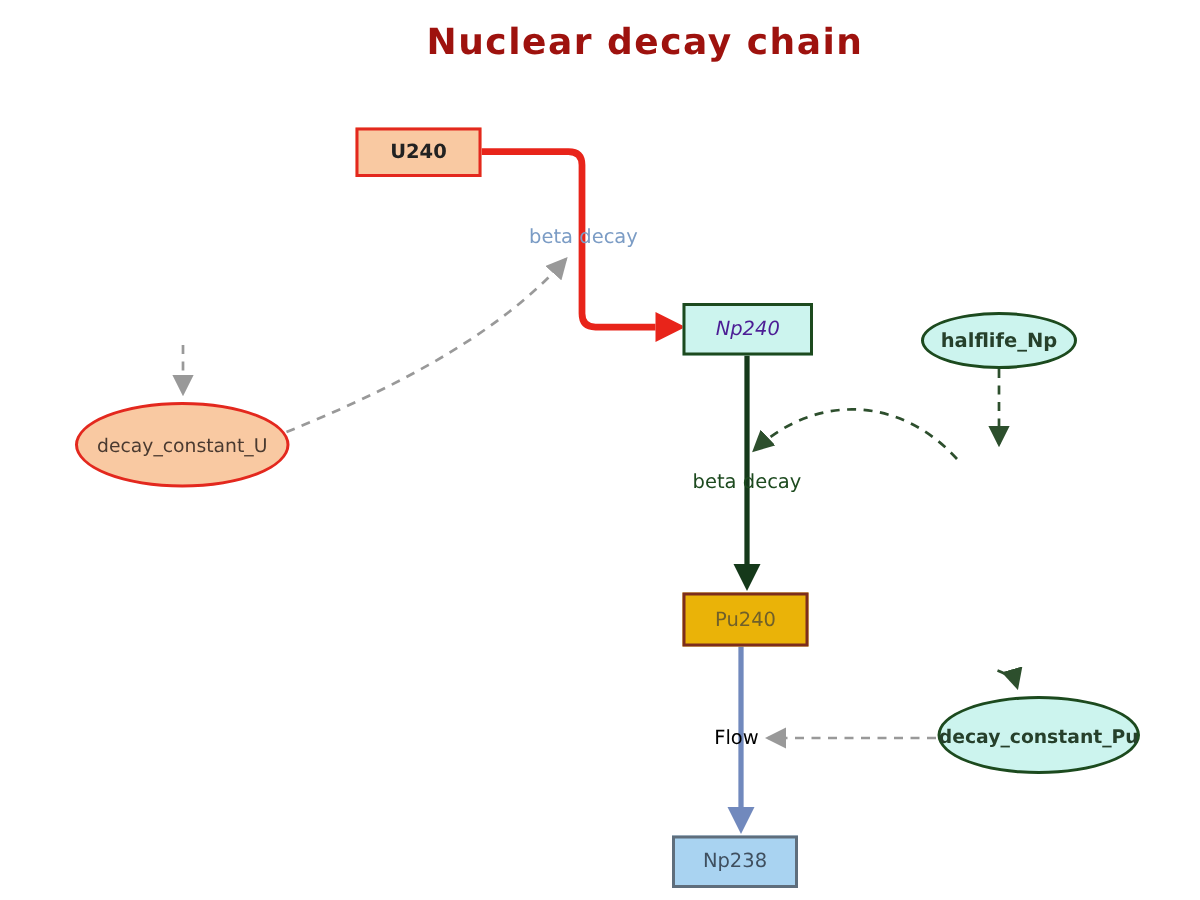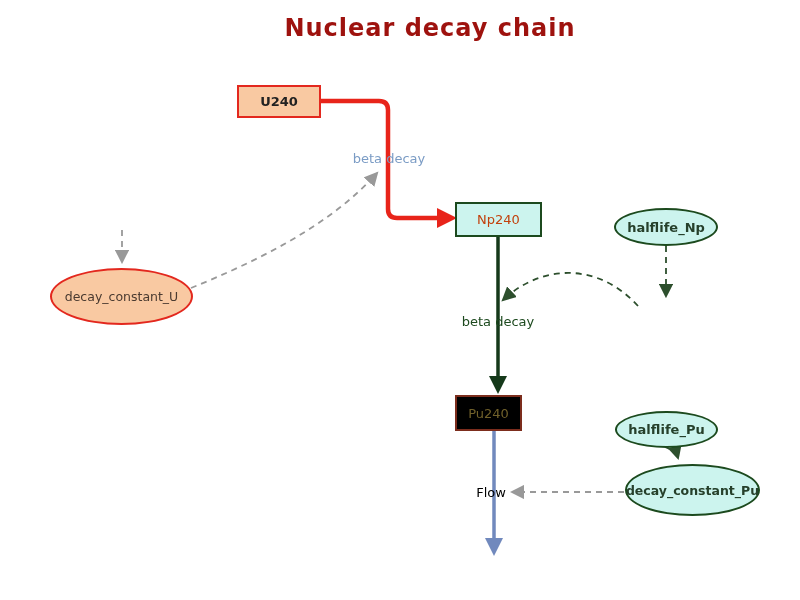--- a/index.html
+++ b/index.html
@@ -7,22 +7,22 @@
     position:relative;width:800px;height:600px;background:#ffffff;overflow:hidden;
     font-family:"DejaVu Sans","Liberation Sans",sans-serif;
   }
   #edges{position:absolute;left:0;top:0;width:800px;height:600px;}
   .node{
     position:absolute;display:flex;align-items:center;justify-content:center;
     box-sizing:border-box;font-size:13px;z-index:2;cursor:default;
   }
   .stock{border:2px solid;background:#fff;}
   .stock-u240{left:237px;top:85px;width:84px;height:33px;background:#f9c9a2;border-color:#e3281e;color:#222;font-weight:bold;}
-  .stock-np240{left:455px;top:202px;width:87px;height:35px;background:#ccf4ee;border-color:#1c4a1e;color:#c2410c;}
-  .stock-pu240{left:455px;top:395px;width:67px;height:36px;background:#000000;border-color:#7c2d1d;color:#70602a;}
+  .stock-np240{left:455px;top:202px;width:87px;height:35px;background:#ccf4ee;border-color:#1c4a1e;color:#4c1d95;font-style:italic;}
+  .stock-pu240{left:455px;top:395px;width:84px;height:36px;background:#eab308;border-color:#7c2d1d;color:#70602a;}
   .stock-np238{left:448px;top:557px;width:84px;height:35px;background:#a9d3f1;border-color:#5f6e7c;color:#3f4f5f;}
   .variable{border:2px solid;border-radius:50%;}
   .var-u{background:#f9c9a2;border-color:#e3281e;color:#4a3a30;}
   .var-g{background:#ccf4ee;border-color:#1c4a1e;color:#26402b;font-weight:bold;}
   .ell-halflife-u{left:70px;top:184px;width:104px;height:45px;}
   .ell-decay-u{left:50px;top:268px;width:143px;height:57px;font-size:12.5px;}
   .ell-halflife-np{left:614px;top:208px;width:104px;height:38px;}
   .ell-decay-np{left:597px;top:303px;width:138px;height:57px;font-size:12.5px;}
   .ell-halflife-pu{left:615px;top:411px;width:103px;height:37px;}
   .ell-decay-pu{left:625px;top:464px;width:135px;height:52px;font-size:12.5px;}
@@ -74,29 +74,29 @@
 
   <div class="node stock stock-u240">
     <span>U240</span>
   </div>
   <div class="node stock stock-np240">
     <span>Np240</span>
   </div>
   <div class="node stock stock-pu240">
     <span>Pu240</span>
   </div>
+  <div class="node stock stock-np238">
+    <span>Np238</span>
+  </div>
 
   <div class="node variable var-u ell-decay-u">
     <span>decay_constant_U</span>
   </div>
   <div class="node variable var-g ell-halflife-np">
     <span>halflife_Np</span>
-  </div>
-  <div class="node variable var-g ell-halflife-pu">
-    <span>halflife_Pu</span>
   </div>
   <div class="node variable var-g ell-decay-pu">
     <span>decay_constant_Pu</span>
   </div>
 
   <div class="edge-label lbl-beta1">beta decay</div>
   <div class="edge-label lbl-beta2">beta decay</div>
   <div class="edge-label lbl-flow">Flow</div>
 
 </div>

